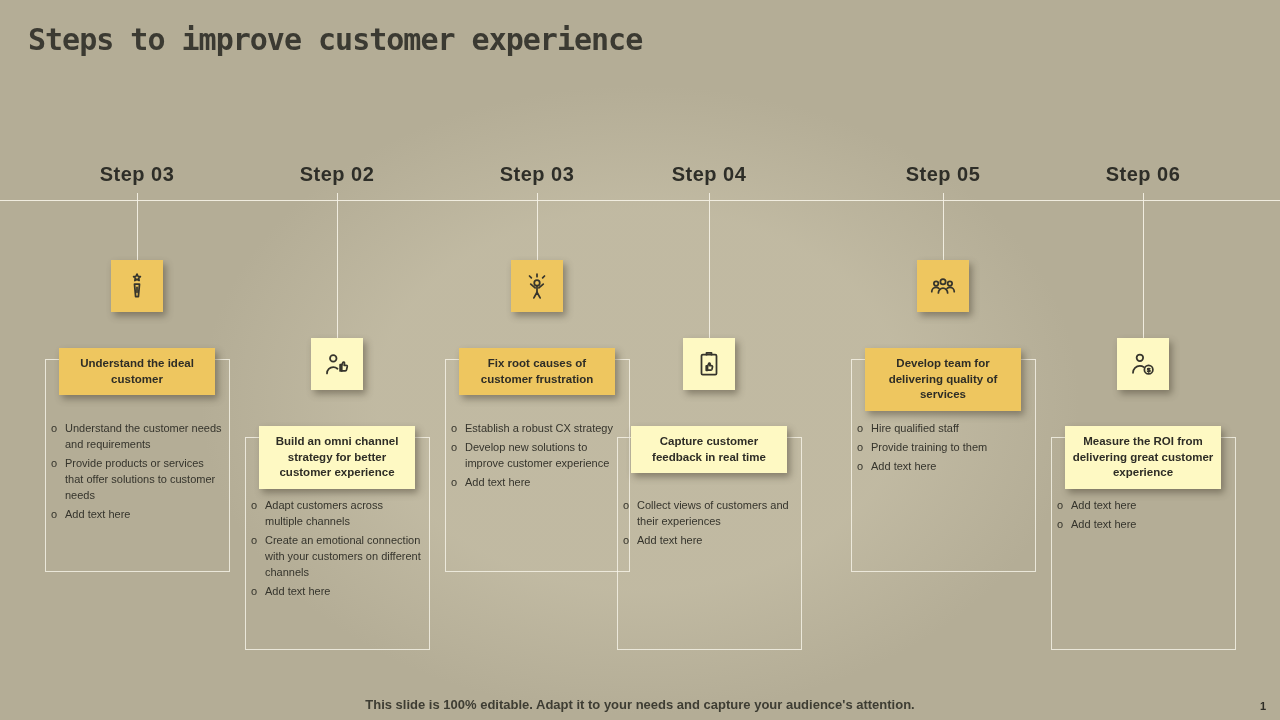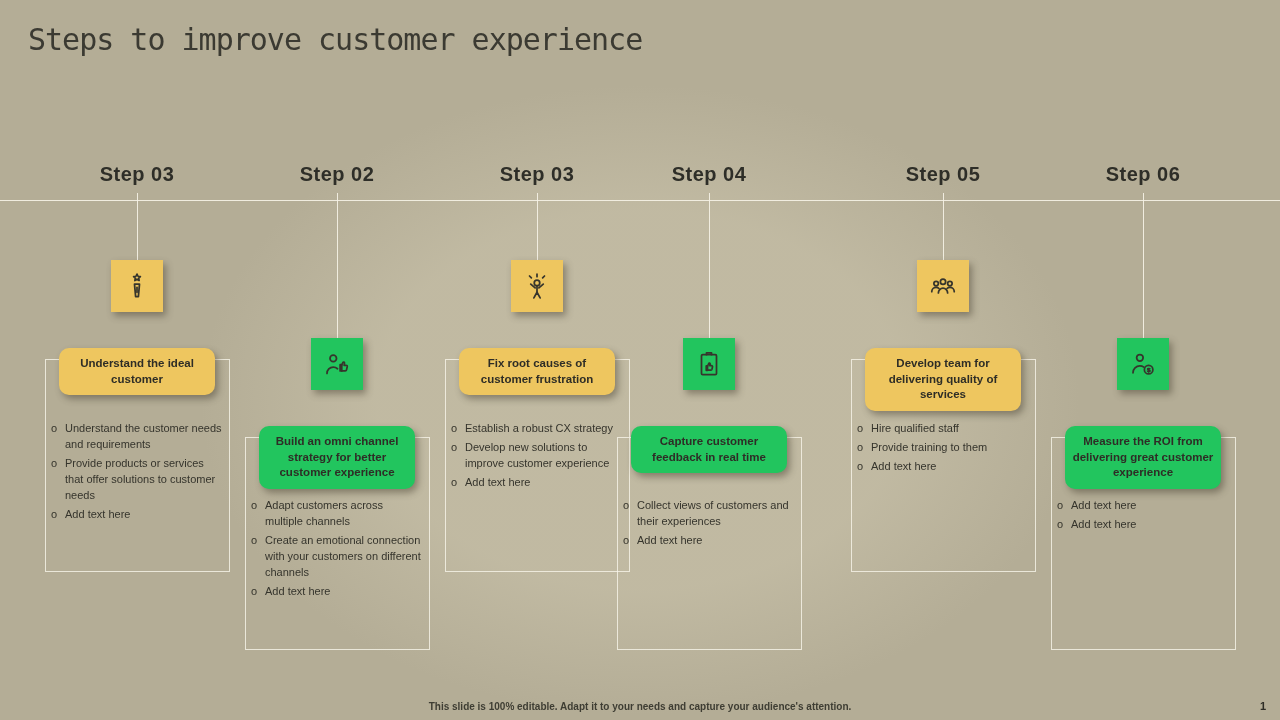--- a/index.html
+++ b/index.html
@@ -1,50 +1,50 @@
 <!DOCTYPE html>
 <html><head>
 <meta charset="utf-8">
 <style>
   html,body{margin:0;padding:0;}
   body{font-family:"Liberation Sans", sans-serif;}
   .slide{position:relative;width:1280px;height:720px;overflow:hidden;background:#b4ad96;}
   .bg-circle{position:absolute;left:200px;top:85px;width:880px;height:630px;border-radius:50%;
     background:radial-gradient(closest-side,#c9c2aa 60%,rgba(201,194,170,0) 100%);opacity:.6;}
   .title{position:absolute;left:28px;top:22px;margin:0;width:900px;
-    font-family:"DejaVu Sans Mono", monospace;font-weight:normal;font-size:30px;color:#3b3a32;letter-spacing:-1px;}
+    font-family:"DejaVu Sans Mono", monospace;font-weight:bold;font-size:30px;color:#3b3a32;letter-spacing:-1px;}
   .subtitle{position:absolute;left:28px;top:78px;margin:0;width:1230px;font-size:11.5px;color:#3c3b33;}
   .timeline{position:absolute;left:0;top:200px;width:1280px;height:1px;background:rgba(246,243,231,.9);}
   .col{position:absolute;top:0;width:200px;height:720px;}
   .step-label{position:absolute;top:163px;left:0;width:100%;text-align:center;
     font-size:20px;font-weight:bold;color:#2e2e28;letter-spacing:.5px;}
   .connector{position:absolute;left:100px;top:193px;width:1px;background:rgba(246,243,231,.9);}
   .high .connector{height:67px;}
   .low  .connector{height:145px;}
   .icon-box{position:absolute;left:74px;width:52px;height:52px;display:flex;align-items:center;justify-content:center;
     box-shadow:3px 4px 7px rgba(62,56,40,.45);}
   .high .icon-box{top:260px;}
   .low  .icon-box{top:338px;}
   .outline{position:absolute;left:8px;width:183px;border:1px solid rgba(248,245,234,.8);}
   .high .outline{top:359px;height:211px;}
   .low  .outline{top:437px;height:211px;}
   .heading{position:absolute;left:22px;width:144px;padding:8px 6px;text-align:center;
     font-size:11.5px;font-weight:bold;color:#2e2d26;line-height:1.35;
-    box-shadow:3px 4px 7px rgba(62,56,40,.45);border-radius:10px;}
+    box-shadow:3px 4px 7px rgba(62,56,40,.45);}
   .high .heading{top:348px;}
   .low  .heading{top:426px;}
   .yellow{background:#eec65f;}
-  .teal{background:#22c55e;}
+  .teal{background:#fef9c3;}
   .bullets{position:absolute;left:14px;width:172px;margin:0;padding:0;list-style:none;}
   .high .bullets{top:421px;}
   .low  .bullets{top:498px;}
   .bullets li{display:flex;font-size:11px;line-height:1.45;color:#35342c;margin-bottom:3px;}
   .bullets .m{flex:0 0 14px;width:14px;}
   .footer{position:absolute;left:0;bottom:8px;width:100%;text-align:center;
-    font-size:10px;font-weight:bold;color:#3e3d33;}
+    font-size:13px;font-weight:bold;color:#3e3d33;}
   .page-num{position:absolute;right:14px;bottom:8px;font-size:11px;font-weight:bold;color:#2e2d26;}
   .icon-box svg{stroke:#36352c;fill:none;stroke-width:1.4;stroke-linecap:round;stroke-linejoin:round;}
 </style>
 </head>
 <body>
 
 <div class="slide">
   <div class="bg-circle"></div>
   <h1 class="title">Steps to improve customer experience</h1>
   <div class="timeline"></div>

